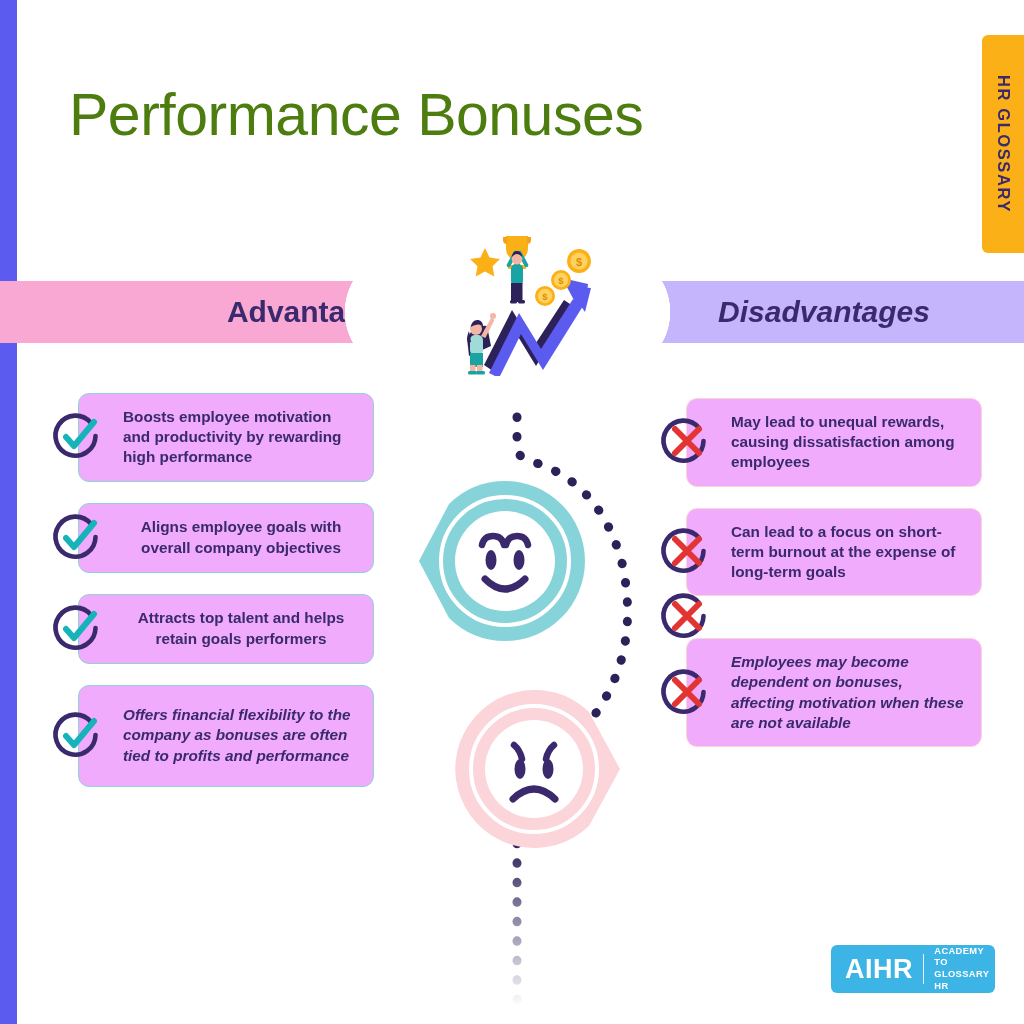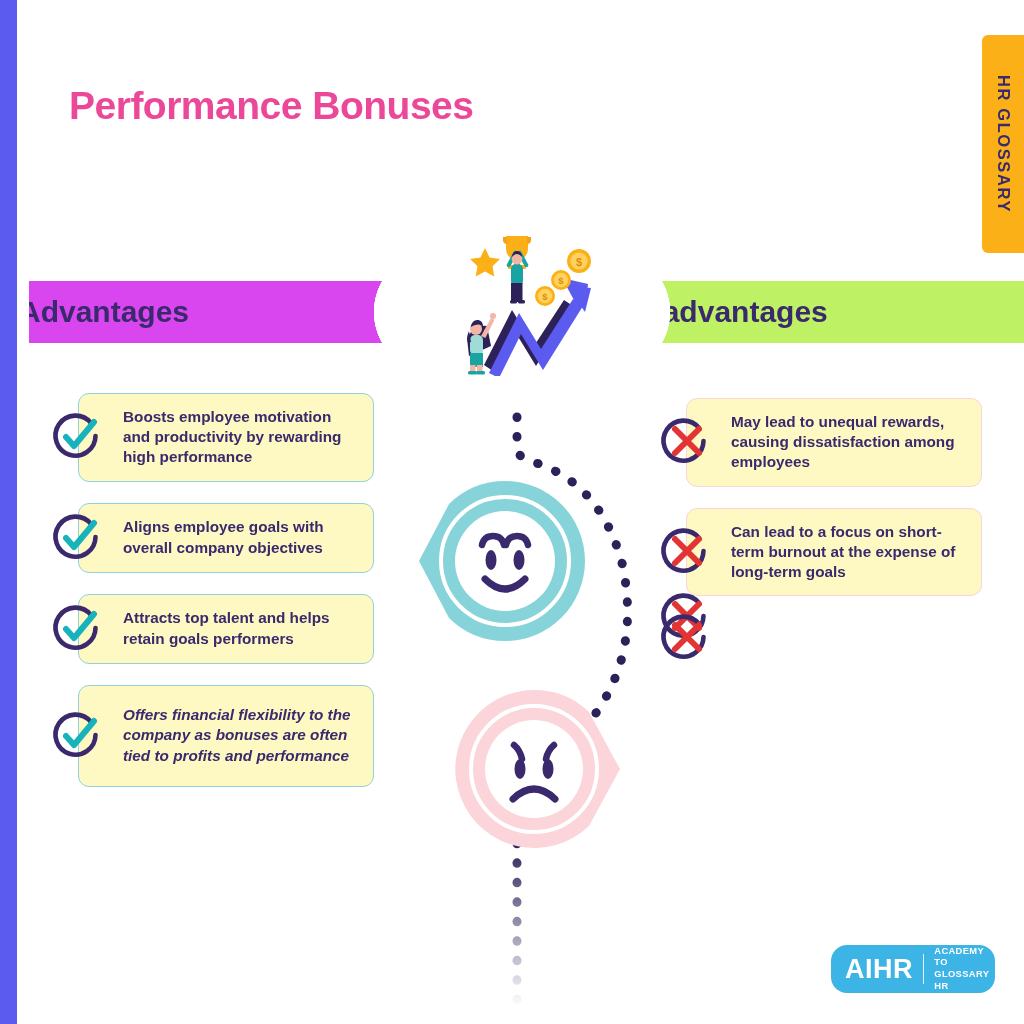--- a/index.html
+++ b/index.html
@@ -35,46 +35,47 @@
     writing-mode:vertical-rl;
     color:#3a2a6d;
     font-size:16.5px;
     font-weight:bold;
     letter-spacing:1.6px;
   }
 
   
   .page-title {
     position:absolute; left:69px; top:86px;
-    color:#ec4899;
-    font-size:39px;
-    font-weight:bold;
+    color:#4d7c0f;
+    font-size:59px;
+    font-weight:normal;
     letter-spacing:-0.5px;
     line-height:1;
   }
 
   
   .hdr {
     position:absolute; top:281px; height:62px;
     display:flex; align-items:center;
   }
   .hdr-left {
-    left:29px; width:407px;
-    background:#d946ef;
-    justify-content:flex-start;
+    left:0; width:407px;
+    background:#f9a8d4;
+    justify-content:flex-end;
     border-radius:0 0 0 0;
     -webkit-mask-image:radial-gradient(circle 62px at 100% 50%, transparent 0 62px, #000 62.5px);
             mask-image:radial-gradient(circle 62px at 100% 50%, transparent 0 62px, #000 62.5px);
   }
   .hdr-right {
     left:608px; width:416px;
-    background:#bef264;
-    justify-content:flex-start;
+    background:#c4b5fd;
+    justify-content:center;
     -webkit-mask-image:radial-gradient(circle 62px at 0% 50%, transparent 0 62px, #000 62.5px);
             mask-image:radial-gradient(circle 62px at 0% 50%, transparent 0 62px, #000 62.5px);
+            font-style:italic;
   }
   .hdr span {
     color:#3a2a6d;
     font-size:30px;
     font-weight:bold;
   }
   .hdr-left span { transform:translateX(-10px); }
   .hdr-right span { transform:translateX(8px); }
 
   
@@ -92,55 +93,55 @@
     position:relative;
     display:flex; align-items:center;
   }
   .card-row + .card-row { margin-top:21px; }
 
   .card {
     margin-left:28px;
     width:296px;
     border-radius:11px;
     padding:13px 14px 13px 44px;
-    background:#fef9c3;
+    background:#f0abfc;
   }
   .card-adv { border:1.6px solid #8fd3d8; }
   .card-dis { border:1.6px solid #fbd4d8; }
 
   .card p {
     color:#3a2a6d;
     font-size:15.3px;
     font-weight:bold;
     line-height:1.32;
     margin:0;
   }
   .card-h3 { min-height:84px; }
-  .card-h2 { min-height:70px; }
+  .card-h2 { min-height:70px;text-align:center; }
   .card-h4 { min-height:102px;font-style:italic; }
   .card { display:flex; align-items:center; }
 
   .mark-icon {
     position:absolute; left:0; top:50%;
     transform:translateY(-50%);
     width:54px; height:54px;
     z-index:3;
   }
 
   
   .dotted-path { position:absolute; left:400px; top:395px; width:240px; height:630px; }
   .face-happy { position:absolute; left:415px; top:475px; width:180px; height:172px; }
   .face-sad   { position:absolute; left:448px; top:685px; width:176px; height:168px; }
 
   
   .aihr-logo {
     position:absolute; left:831px; top:945px;
     width:164px; height:48px;
     background:#3cb4e5;
-    border-radius:16px;
+    border-radius:6px;
     display:flex; align-items:center;
     padding-left:14px;
   }
   .aihr-word {
     color:#ffffff; font-size:27px; font-weight:bold;
     letter-spacing:0.5px; line-height:1;
   }
   .aihr-div {
     width:1.5px; height:30px; background:#ffffff;
     opacity:.85; margin:0 10px;
@@ -322,20 +323,23 @@
         <path d="M41 13 a20 20 0 1 0 4.5 13" fill="none" stroke="#3a2a6d" stroke-width="4.6" stroke-linecap="round"></path>
         <path d="M17 14 l24 24 M41 14 l-24 24" fill="none" stroke="#e33434" stroke-width="6" stroke-linecap="round"></path>
       </svg>
     </div>
 
     <div class="card-row">
       <svg class="mark-icon" viewBox="0 0 54 54">
         <path d="M41 13 a20 20 0 1 0 4.5 13" fill="none" stroke="#3a2a6d" stroke-width="4.6" stroke-linecap="round"></path>
         <path d="M17 14 l24 24 M41 14 l-24 24" fill="none" stroke="#e33434" stroke-width="6" stroke-linecap="round"></path>
       </svg>
+      <div class="card card-dis card-h4">
+        <p>Employees may become dependent on bonuses, affecting motivation when these are not available</p>
+      </div>
     </div>
   </div>
 
   <div class="aihr-logo">
     <div class="aihr-word">AIHR</div>
     <div class="aihr-div"></div>
     <div>
       <div class="aihr-sub">ACADEMY TO</div>
       <div class="aihr-sub">GLOSSARY HR</div>
     </div>

